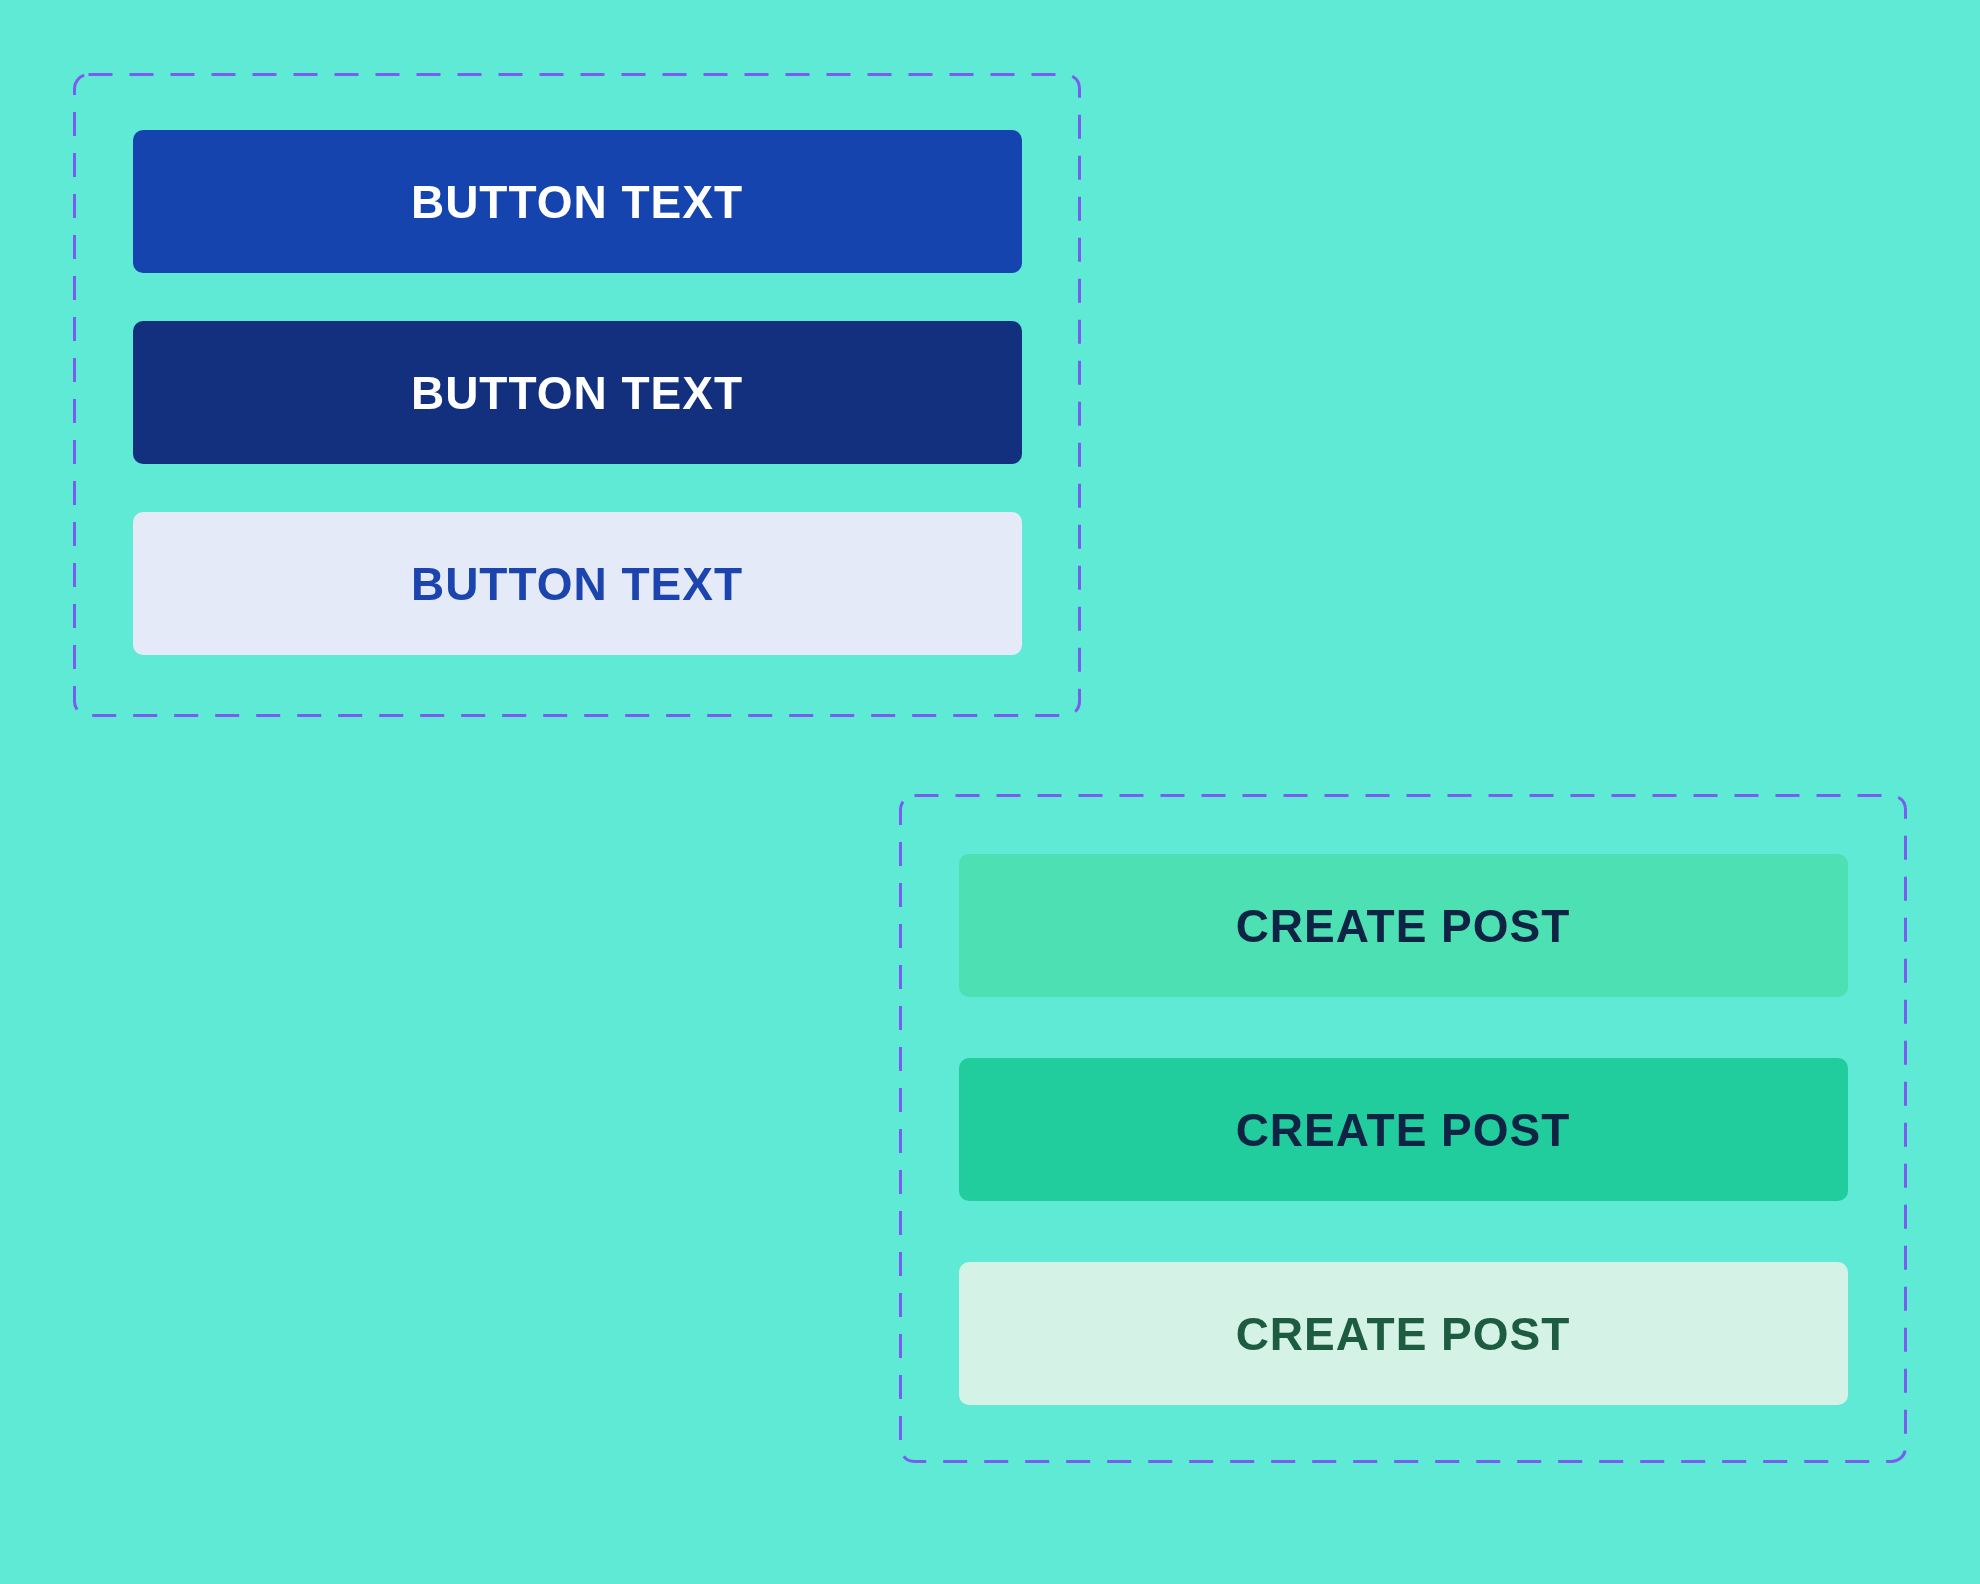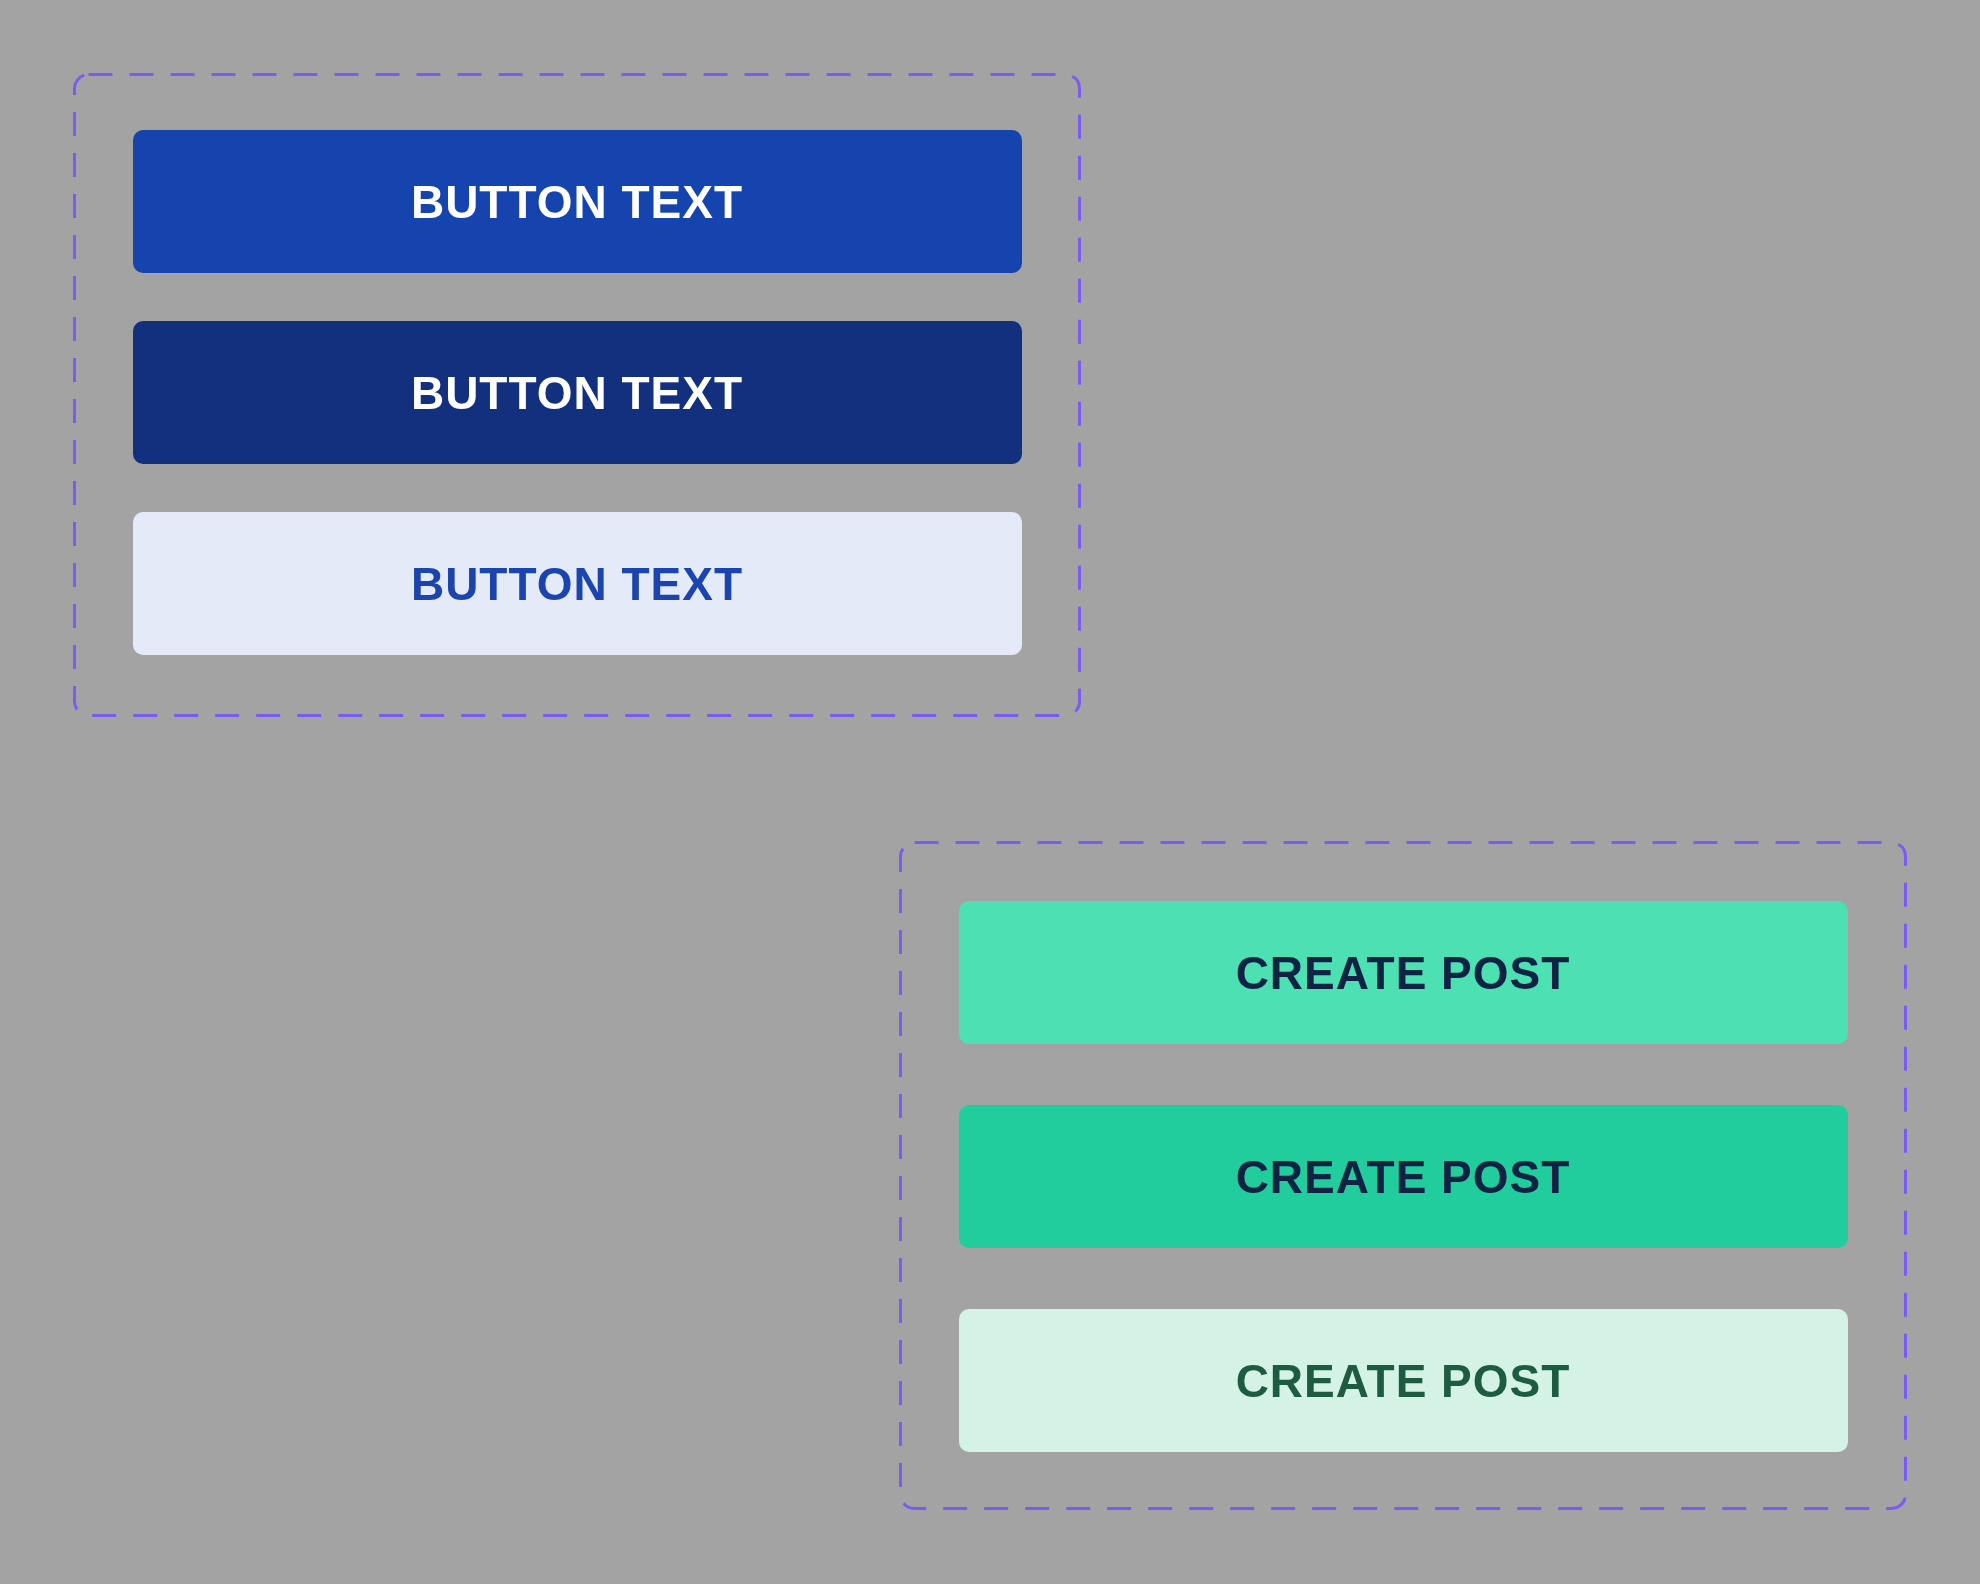--- a/index.html
+++ b/index.html
@@ -23,21 +23,21 @@
   .group-blue {
     left: 73px;
     top: 73px;
     width: 1008px;
     height: 644px;
     padding-top: 57px;
     row-gap: 48px;
   }
   .group-green {
     left: 899px;
-    top: 841px;
+    top: 794px;
     width: 1008px;
     height: 669px;
     padding-top: 60px;
     row-gap: 61px;
   }
   .frame {
     position: absolute;
     inset: 0;
     pointer-events: none;
   }
@@ -60,21 +60,21 @@
     display: flex;
     align-items: center;
     justify-content: center;
     cursor: pointer;
     padding: 0;
   }
 </style>
 </head>
 <body>
 
-<div id="canvas" style="background-color: #a3a3a3;">
+<div id="canvas" style="background-color: #5eead4;">
 
   <section class="group group-blue">
     <svg class="frame" width="1008" height="644" viewBox="0 0 1008 644">
       <rect x="1.5" y="1.5" width="1005" height="641" rx="14" stroke="#7a5cf0"></rect>
     </svg>
 
     <button class="btn" style="background-color: rgb(21, 68, 174); color: rgb(255, 255, 255);">BUTTON TEXT</button>
 
     <button class="btn" style="background-color: rgb(18, 48, 126); color: rgb(255, 255, 255);">BUTTON TEXT</button>
 

